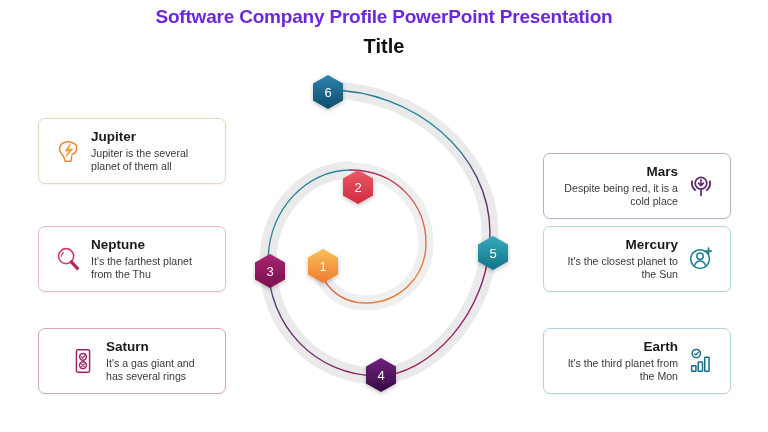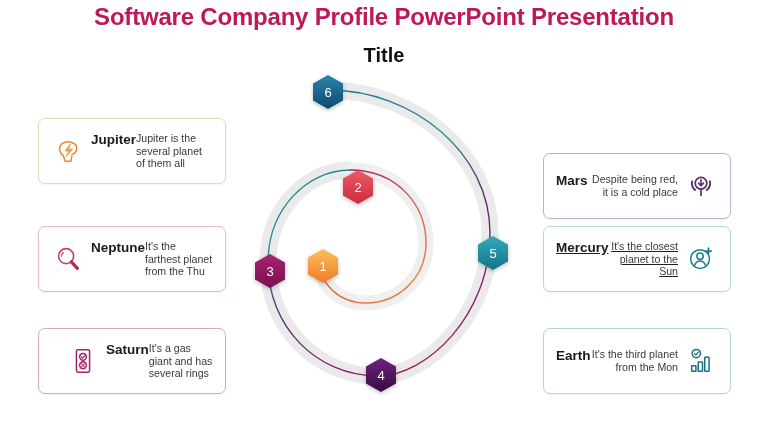--- a/index.html
+++ b/index.html
@@ -18,33 +18,33 @@
 
   
   .title-block {
     position: absolute;
     top: 2px;
     left: 0;
     width: 768px;
     text-align: center;
   }
   .title-main {
-    font-size: 24px;
+    font-size: 19px;
     font-weight: bold;
     line-height: 30px;
     letter-spacing: -0.2px;
-    color: #be185d;
+    color: #6d28d9;
     white-space: nowrap;
   }
   .title-sub {
     font-size: 20px;
     font-weight: bold;
     line-height: 26px;
     color: #111111;
-    margin-top: 10px;
+    margin-top: 1px;
   }
 
   
   .card {
     position: absolute;
     width: 188px;
     height: 66px;
     box-sizing: border-box;
     border: 1.3px solid #cccccc;
     border-radius: 7px;
@@ -58,20 +58,21 @@
     width: 40px;
     min-width: 40px;
     height: 40px;
     display: flex;
     align-items: center;
     justify-content: center;
   }
   .card .text-wrap {
     flex: 1;
     display: flex;
+    flex-direction: column;
     justify-content: flex-start;
     padding: 0 3px;
   }
   .card .c-title {
     font-size: 13.5px;
     font-weight: bold;
     line-height: 16px;
     color: #1a1a1a;
     margin-bottom: 2px;
   }
@@ -82,21 +83,21 @@
   }
   .card.left .text-wrap { text-align: left; }
   .card.right .text-wrap { text-align: right; }
   .card.right { flex-direction: row; }
 
   
   #card-jupiter  { left: 38px;  top: 118px; }
   #card-neptune  { left: 38px;  top: 226px; }
   #card-saturn   { left: 38px;  top: 328px; padding-left: 24px; }
   #card-mars     { left: 543px; top: 118px; margin-top: 35px; }
-  #card-mercury  { left: 543px; top: 226px; text-decoration: underline; }
+  #card-mercury  { left: 543px; top: 226px; }
   #card-earth    { left: 543px; top: 328px; }
 
   
   #spiral-diagram {
     position: absolute;
     left: 238px;
     top: 58px;
     width: 300px;
     height: 350px;
   }

